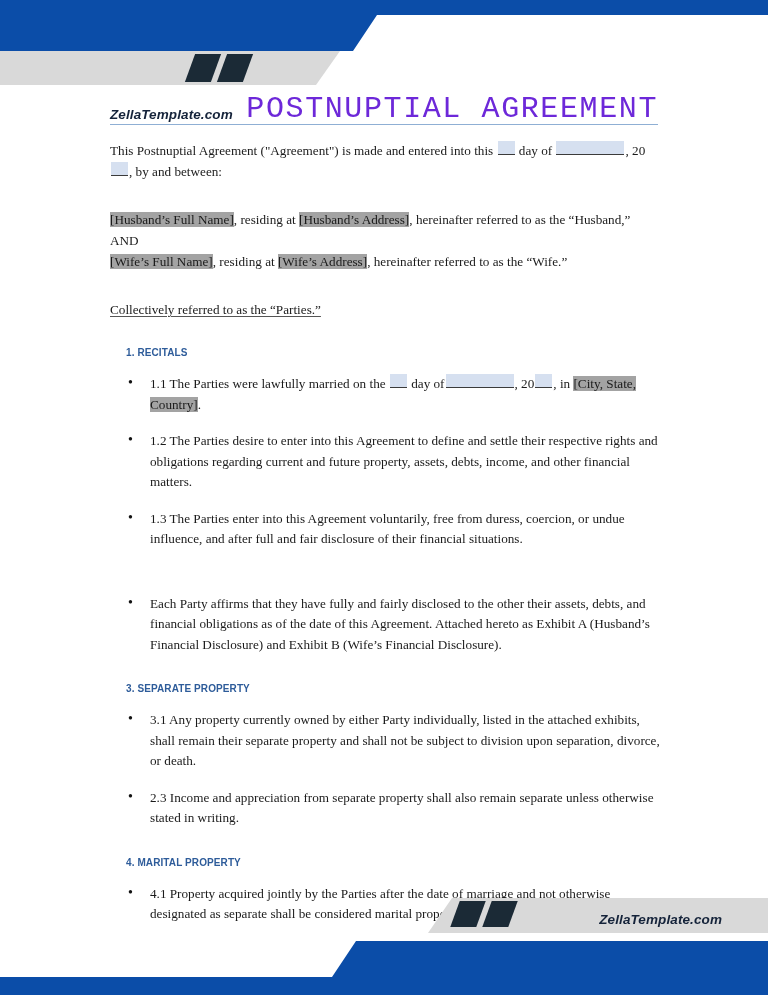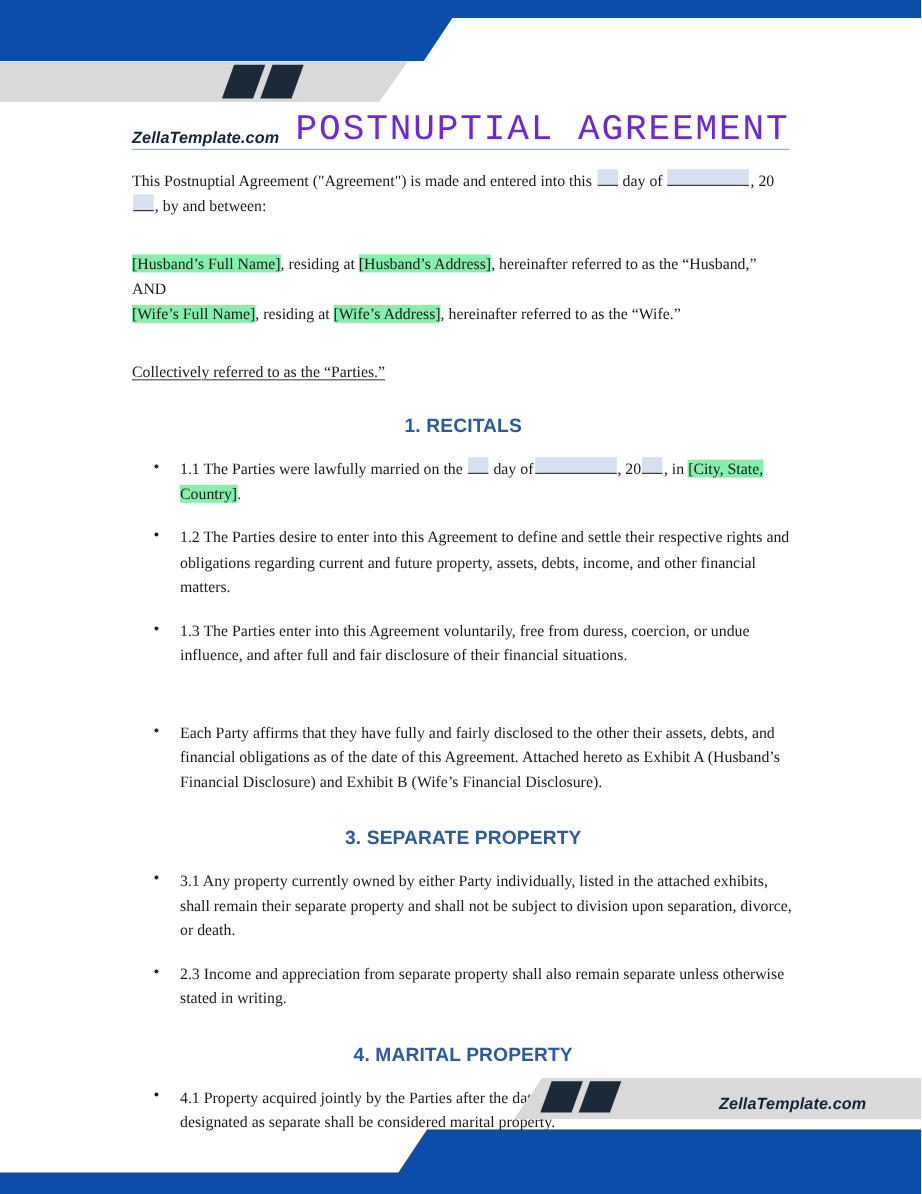--- a/index.html
+++ b/index.html
@@ -138,40 +138,39 @@
     border-bottom: 1.4px solid #3b3b3b;
     vertical-align: baseline;
     height: 13px;
     margin: 0 1px;
   }
   .blank.short { width: 17px; }
   .blank.long  { width: 68px; }
 
   
   .ph {
-    background: #86efac;
+    background: #a3a3a3;
     padding: 0 0px;
   }
   .under-green {
     border-bottom: none;
     text-decoration: underline;
     text-decoration-color: #555;
     text-decoration-thickness: 1px;
     text-underline-offset: 2px;
   }
 
   
   h2.sec {
-    margin: 0 0 3px 0;
+    margin: 0 0 3px 16px;
     font-family: "Liberation Sans", sans-serif;
     font-weight: 700;
-    font-size: 16px;
+    font-size: 10px;
     color: #2E5C9A;
     letter-spacing: .1px;
-    text-align: center;
   }
   ul.items {
     margin: 0;
     padding: 0 0 0 18px;
     list-style: none;
   }
   ul.items > li {
     position: relative;
     margin: 16px 0 1px 0;
     padding-left: 22px;

